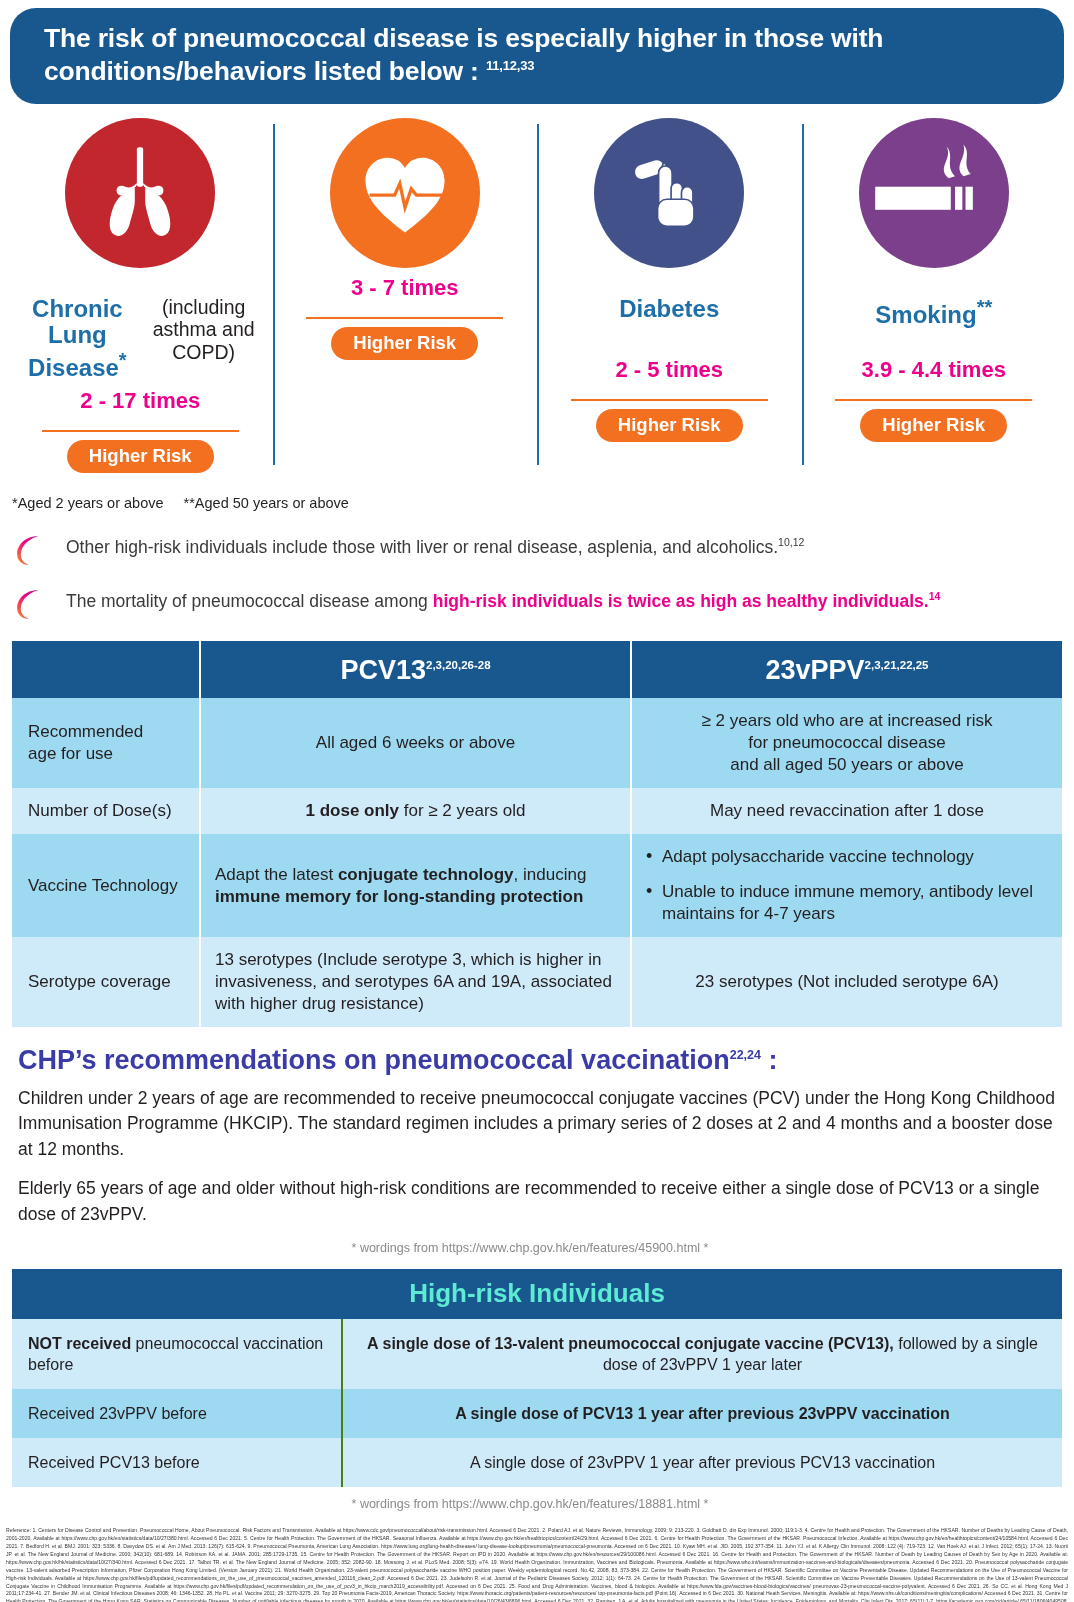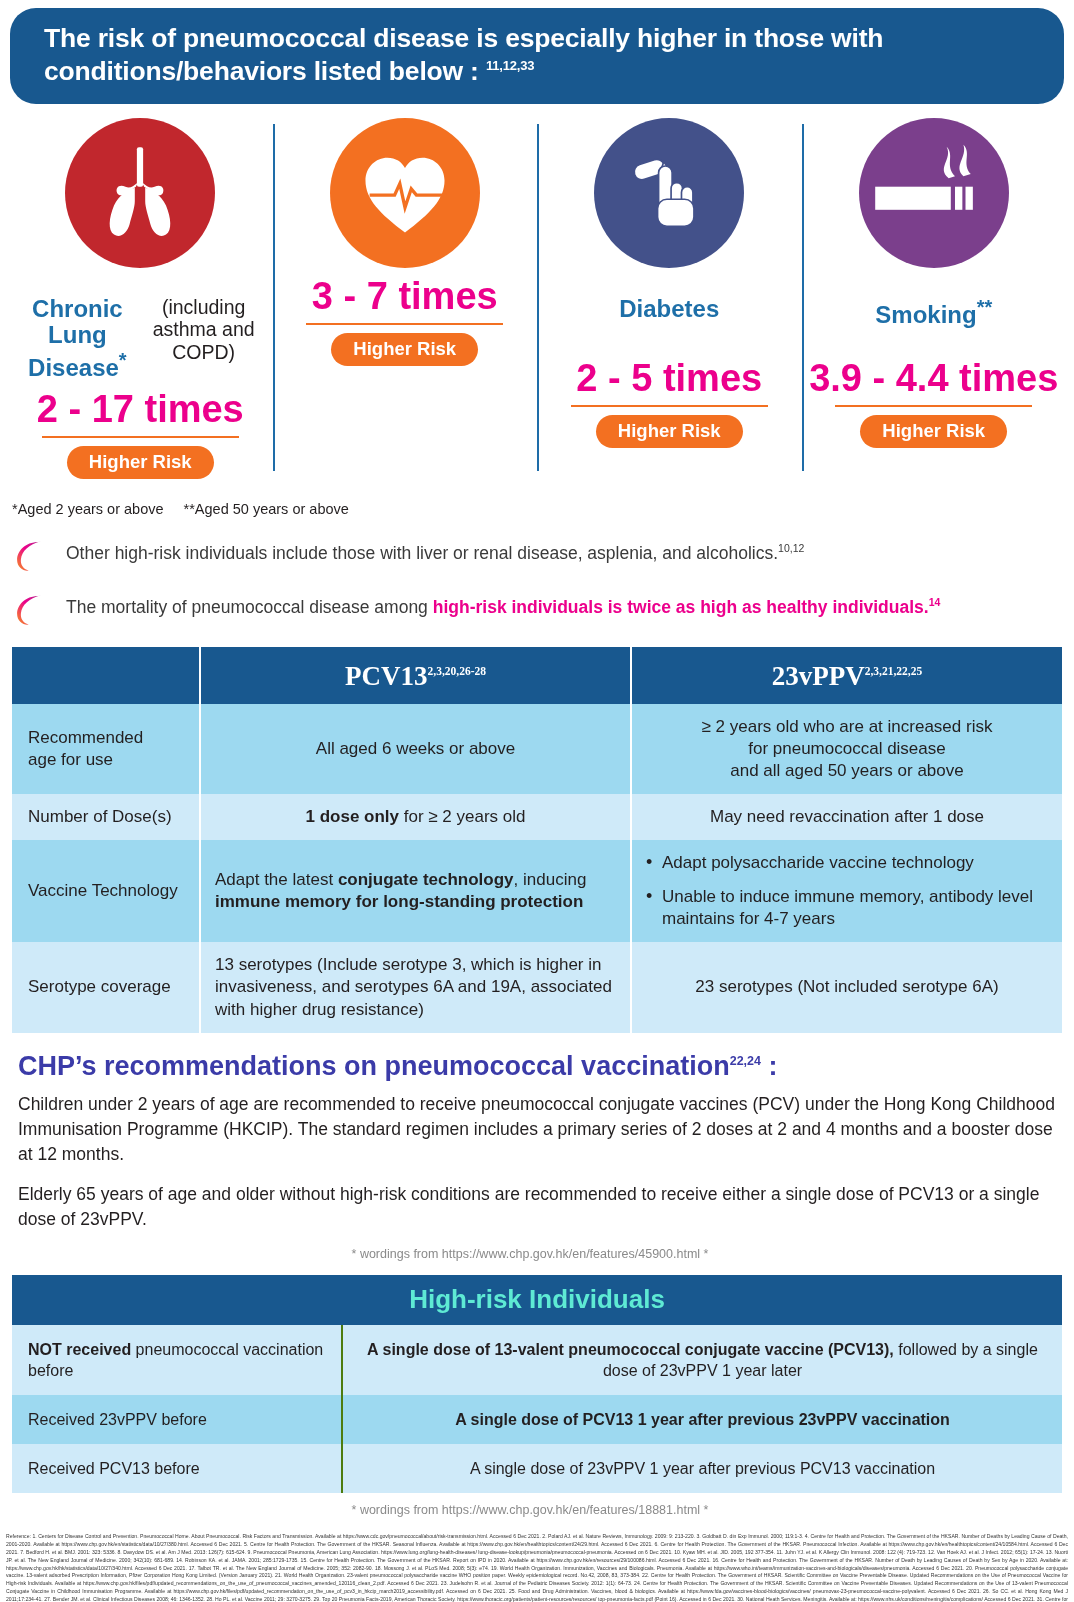--- a/index.html
+++ b/index.html
@@ -69,23 +69,23 @@
   }
   .risk-title .sub {
     color: #231f20;
     font-weight: normal;
     font-size: 19.5px;
     line-height: 1.15;
   }
   .risk-times {
     color: #EC008C;
     font-weight: bold;
-    font-size: 38px;
+    font-size: 22px;
     margin-top: 8px;
-    padding-bottom: 5px;
+    padding-bottom: 17px;
     line-height: 1.1;
   }
   .risk-underline {
     height: 2px;
     background: #F37021;
     width: 78%;
     margin: 0 auto 8px auto;
   }
   .risk-pill {
     display: inline-block;
@@ -126,21 +126,20 @@
     table-layout: fixed;
   }
   .cmp-table th.head-blank { background: #18588F; width: 188px; }
   .cmp-table th.head-cell {
     background: #18588F;
     color: #fff;
     font-size: 27px;
     font-weight: bold;
     padding: 14px 6px 12px 6px;
     border-left: 2px solid #fff;
-    font-family: Liberation Serif, serif;
   }
   .cmp-table th.head-cell sup { font-size: 11.5px; font-weight: bold; vertical-align: super; }
   .cmp-table td {
     font-size: 17px;
     line-height: 1.3;
     padding: 12px 14px;
     vertical-align: middle;
     border-left: 2px solid #ffffff;
   }
   .cmp-table td.lbl { border-left: none; padding-left: 16px; text-align: left; }

